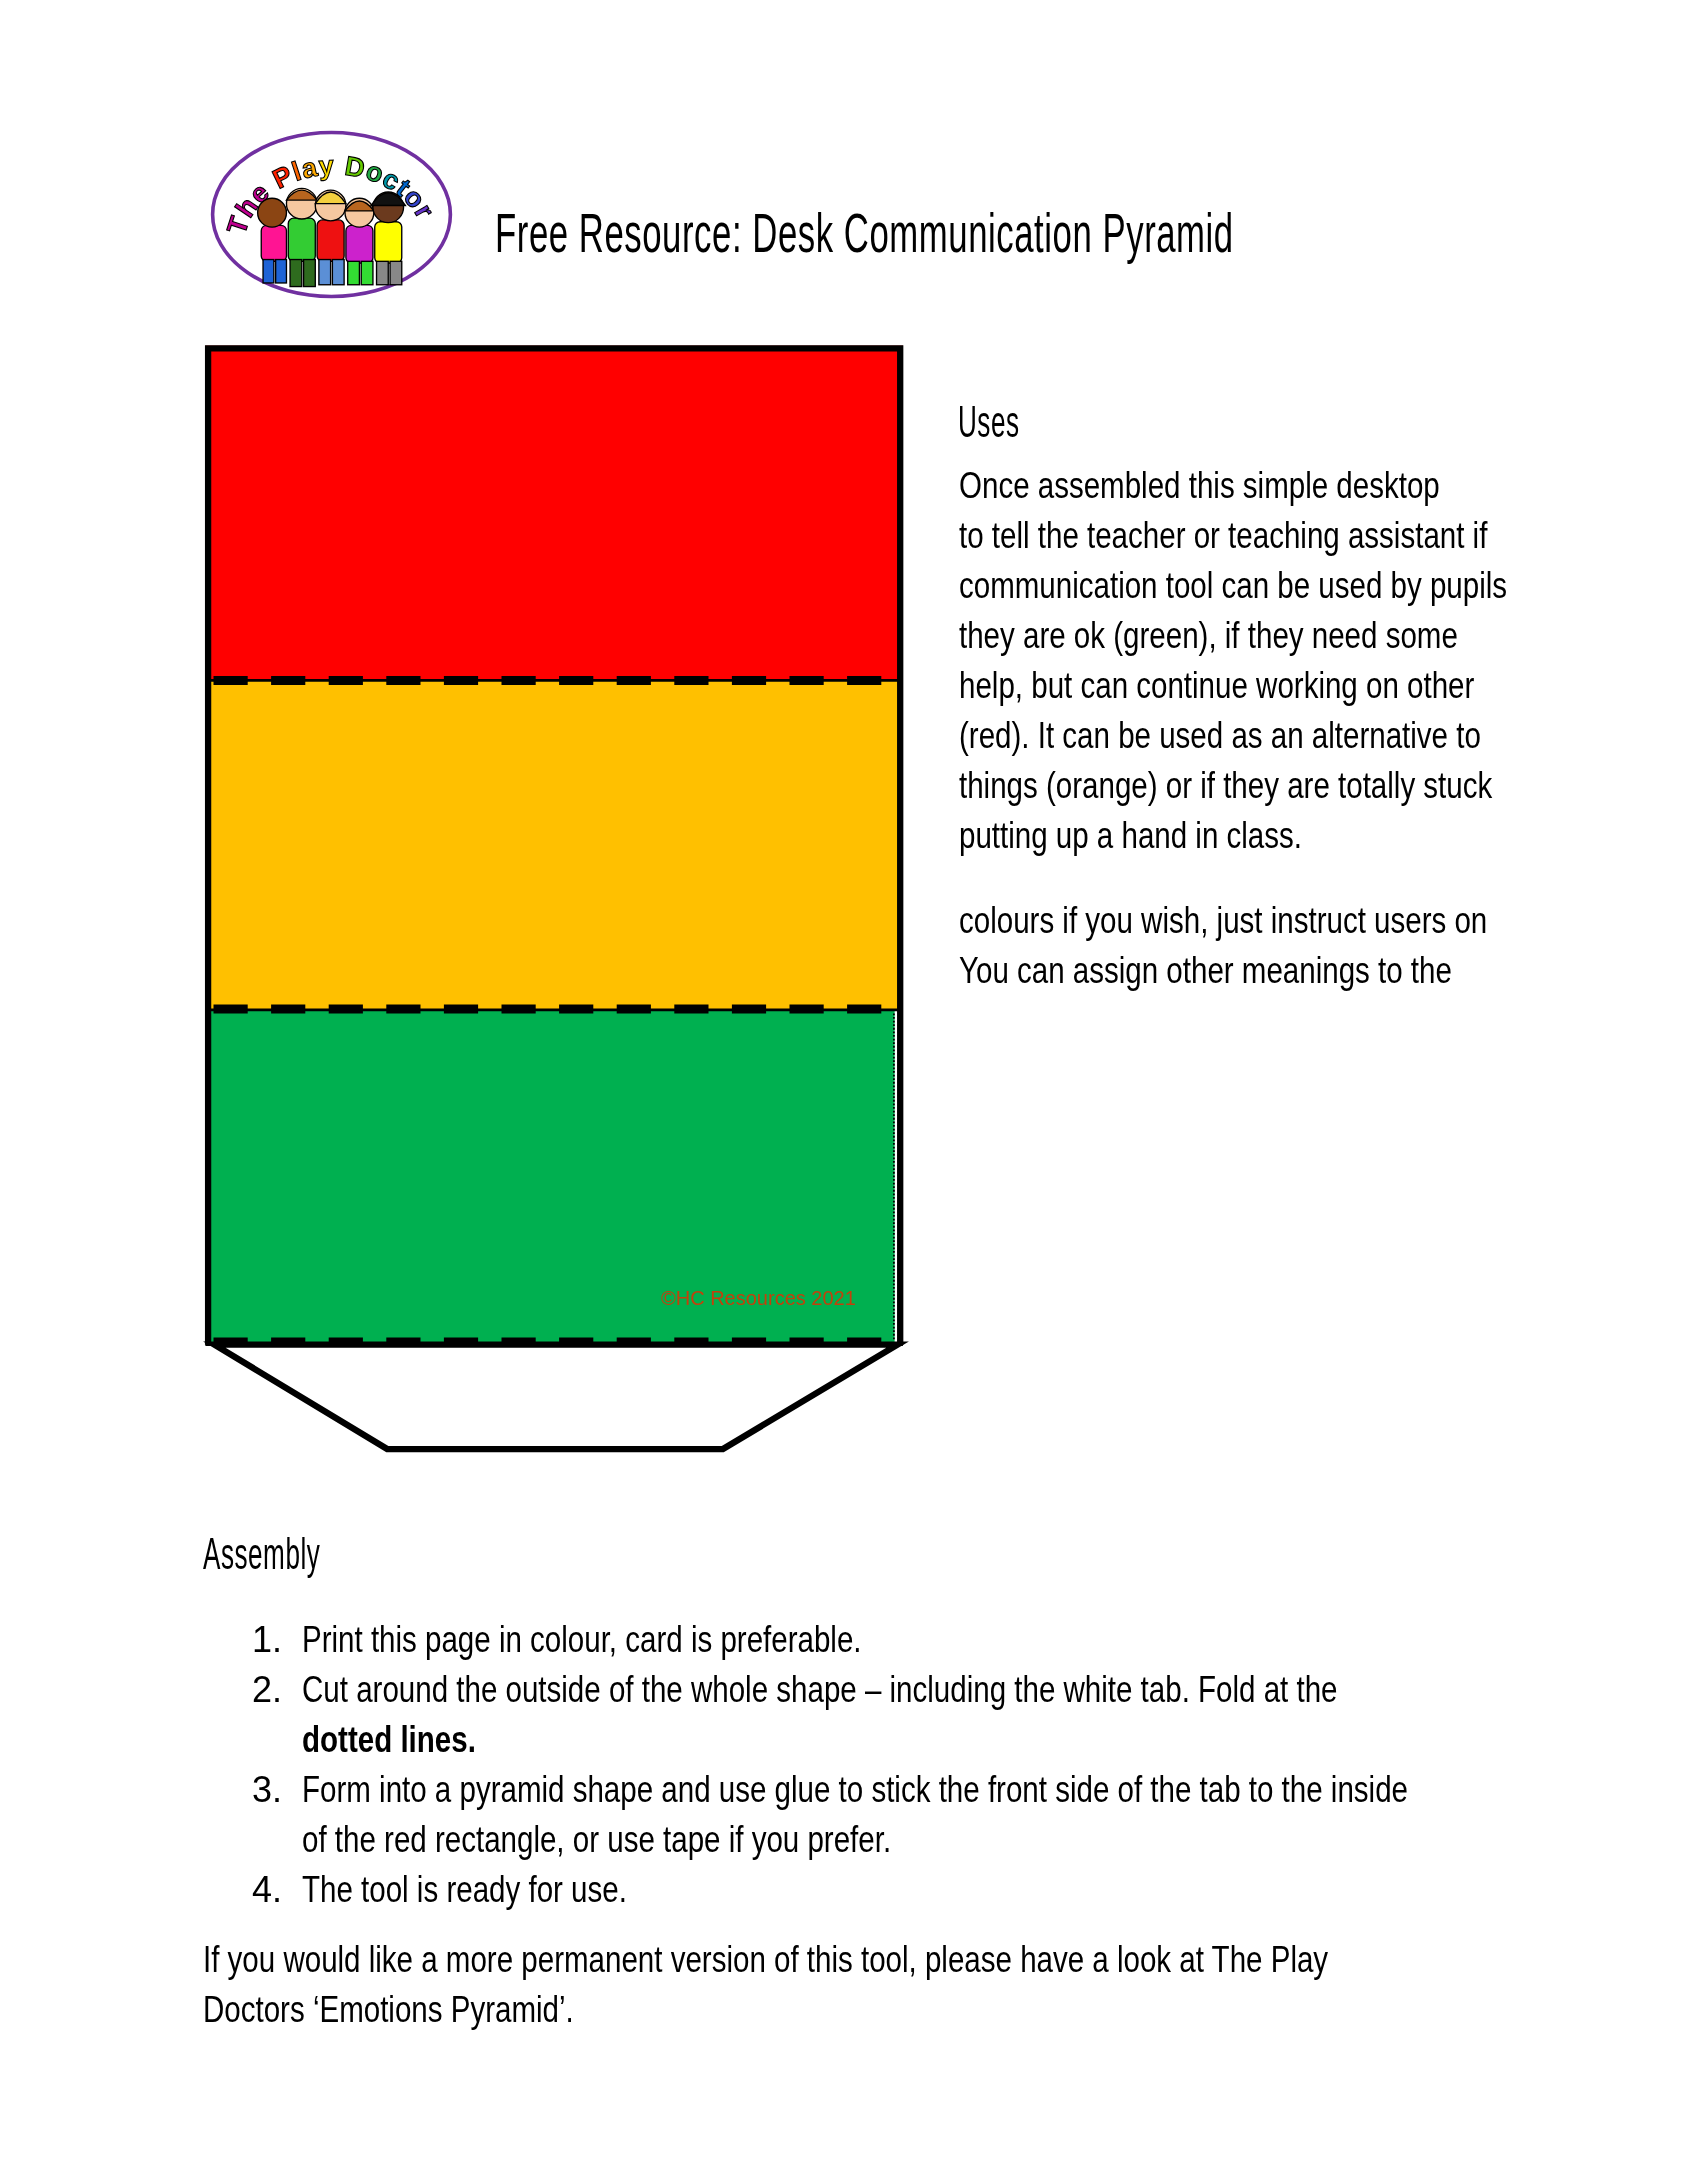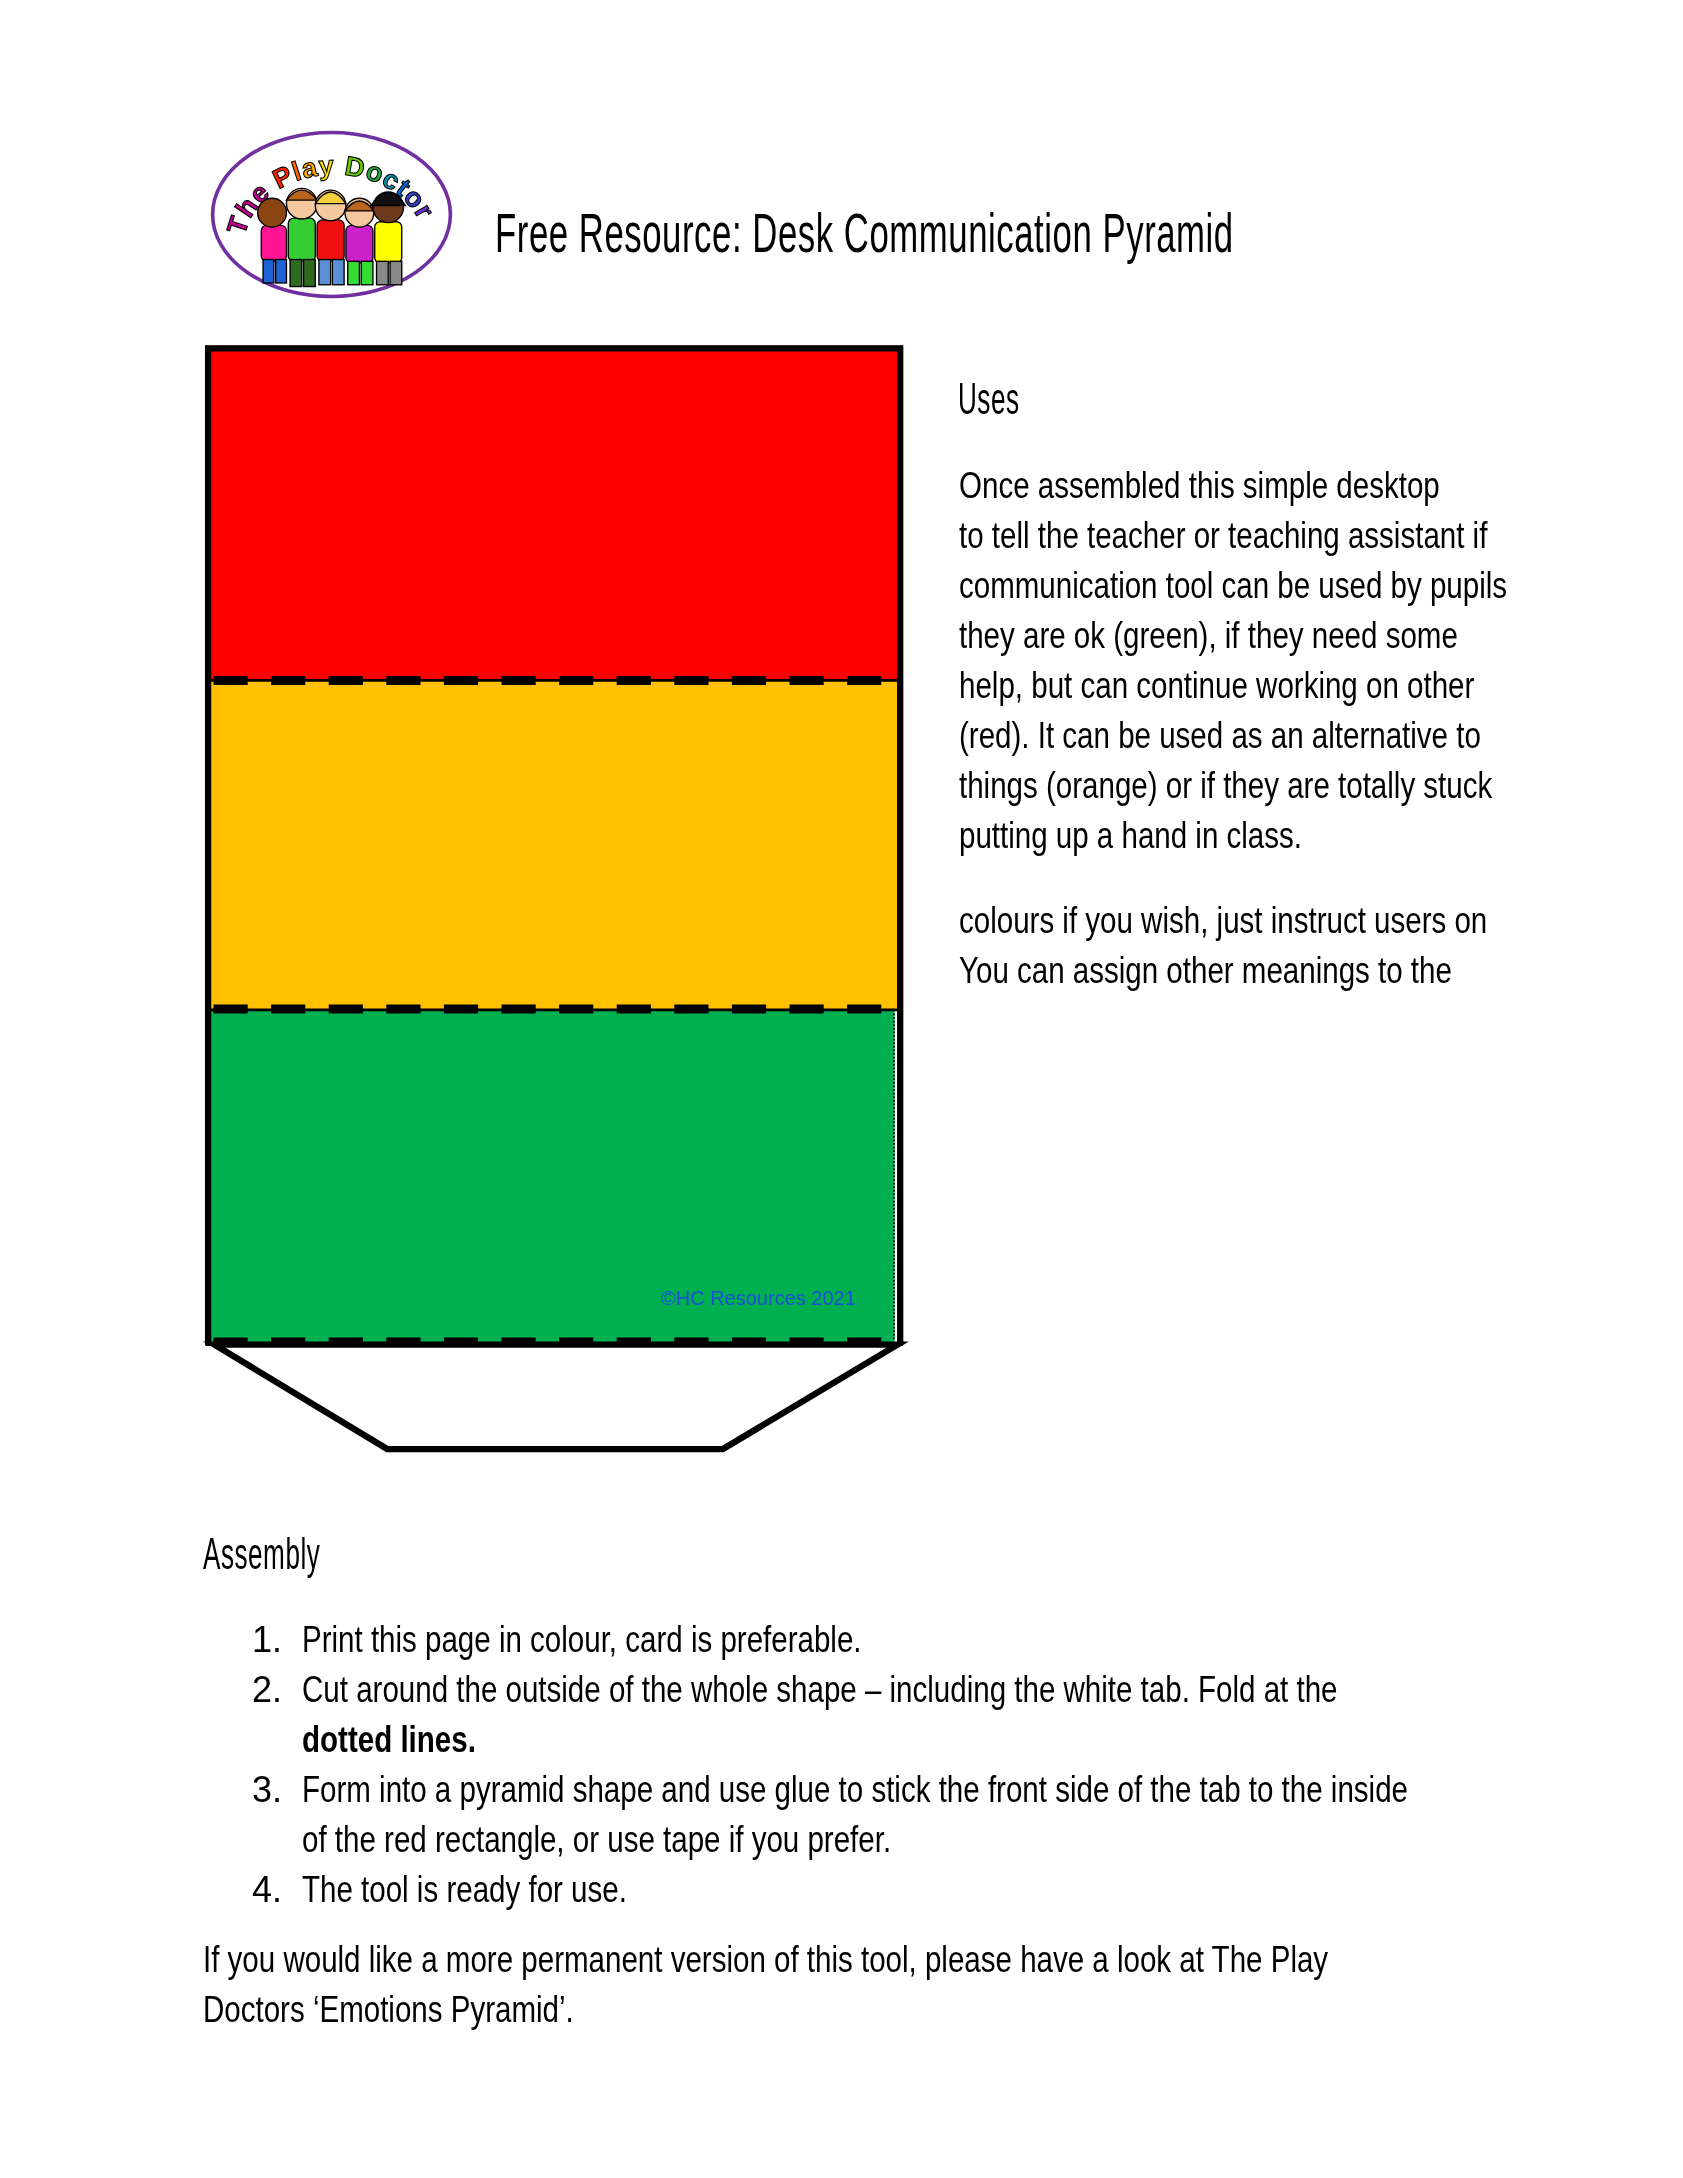--- a/index.html
+++ b/index.html
@@ -7,21 +7,21 @@
   .abs { position: absolute; }
   .cond { display: inline-block; transform-origin: 0 0; white-space: nowrap; }
   .title { left: 495px; top: 200px; font-size: 56px; font-family: "Liberation Sans", sans-serif; }
   .title .cond { transform: scaleX(0.62); letter-spacing: 0.9px; }
   .h2 { font-size: 45px; }
   .h2 .cond { transform: scaleX(0.58); letter-spacing: 0.9px; }
   .body-line { font-size: 36px; line-height: 50px; height: 50px; }
   .body-line .cond { transform: scaleX(0.82); }
   #logo { left: 209px; top: 128px; width: 245px; height: 173px; }
   #pyramid { left: 200px; top: 340px; width: 711px; height: 1121px; }
-  .copyright { left: 661px; top: 1287px; font-size: 20px; color: #1d4ed8; }
+  .copyright { left: 661px; top: 1287px; font-size: 20px; color: #c2410c; }
   .list-num { position: absolute; width: 54px; text-align: left; }
 </style>
 </head>
 <body>
 
 <div id="logo" class="abs">
   <svg width="245" height="173" viewBox="0 0 272 192">
     <ellipse cx="136" cy="96" rx="132" ry="91" fill="#fff" stroke="#7030A0" stroke-width="4"></ellipse>
     <defs>
       <path id="arcPath" d="M 40 120 A 100 78 0 0 1 236 110"></path>
@@ -90,21 +90,21 @@
       <line x1="237" y1="756" x2="1003" y2="756" stroke-width="10" stroke-dasharray="38 26"></line>
       <line x1="228" y1="1122" x2="1003" y2="1122" stroke-width="3"></line>
       <line x1="237" y1="1121" x2="1003" y2="1121" stroke-width="10" stroke-dasharray="38 26"></line>
       <line x1="228" y1="1494" x2="1003" y2="1494" stroke-width="3"></line>
       <line x1="237" y1="1491" x2="1003" y2="1491" stroke-width="10" stroke-dasharray="38 26"></line>
     </g>
   </svg>
 </div>
 <div class="abs copyright">©HC Resources 2021</div>
 
-<div class="abs h2" style="left:958px; top:373px;">
+<div class="abs h2" style="left:958px; top:396px;">
   <span class="cond">Uses</span>
 </div>
 <div class="abs" style="left:959px; top:461px;">
   <div class="body-line"><span class="cond">Once assembled this simple desktop</span></div>
   <div class="body-line"><span class="cond">to tell the teacher or teaching assistant if</span></div>
   <div class="body-line"><span class="cond">communication tool can be used by pupils</span></div>
   <div class="body-line"><span class="cond">they are ok (green), if they need some</span></div>
   <div class="body-line"><span class="cond">help, but can continue working on other</span></div>
   <div class="body-line"><span class="cond">(red). It can be used as an alternative to</span></div>
   <div class="body-line"><span class="cond">things (orange) or if they are totally stuck</span></div>

